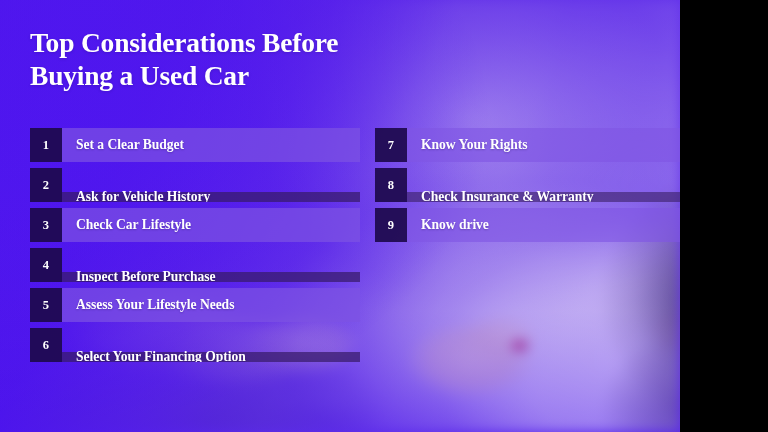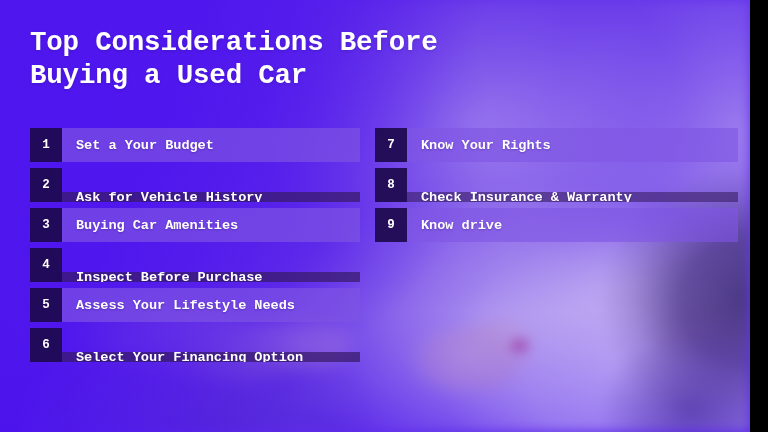--- a/index.html
+++ b/index.html
@@ -3,24 +3,24 @@
 <meta charset="utf-8">
 <title>Top Considerations Before Buying a Used Car</title>
 <style>
   html, body {
     margin: 0;
     padding: 0;
     background: #000;
   }
   #infographic {
     position: relative;
-    width: 750px;
+    width: 680px;
     height: 432px;
     overflow: hidden;
-    font-family: Liberation Mono, monospace;
+    font-family: Liberation Serif, serif;
     background: #4a14e8;
     -webkit-font-smoothing: antialiased;
   }
 
   
   .bg-layer {
     position: absolute;
     inset: 0;
     pointer-events: none;
   }
@@ -209,29 +209,29 @@
   <div class="bg-tint-2"></div>
 
   <div class="content">
 
     <h1 class="title">Top Considerations Before
 Buying a Used Car</h1>
 
     <div class="column left">
       <div class="row odd">
         <span class="num">1</span>
-        <span class="label">Set a Your Budget</span>
+        <span class="label">Set a Clear Budget</span>
       </div>
       <div class="row even">
         <span class="num">2</span>
         <span class="label">Ask for Vehicle History</span>
       </div>
       <div class="row odd">
         <span class="num">3</span>
-        <span class="label">Buying Car Amenities</span>
+        <span class="label">Check Car Lifestyle</span>
       </div>
       <div class="row even">
         <span class="num">4</span>
         <span class="label">Inspect Before Purchase</span>
       </div>
       <div class="row odd">
         <span class="num">5</span>
         <span class="label">Assess Your Lifestyle Needs</span>
       </div>
       <div class="row even">

